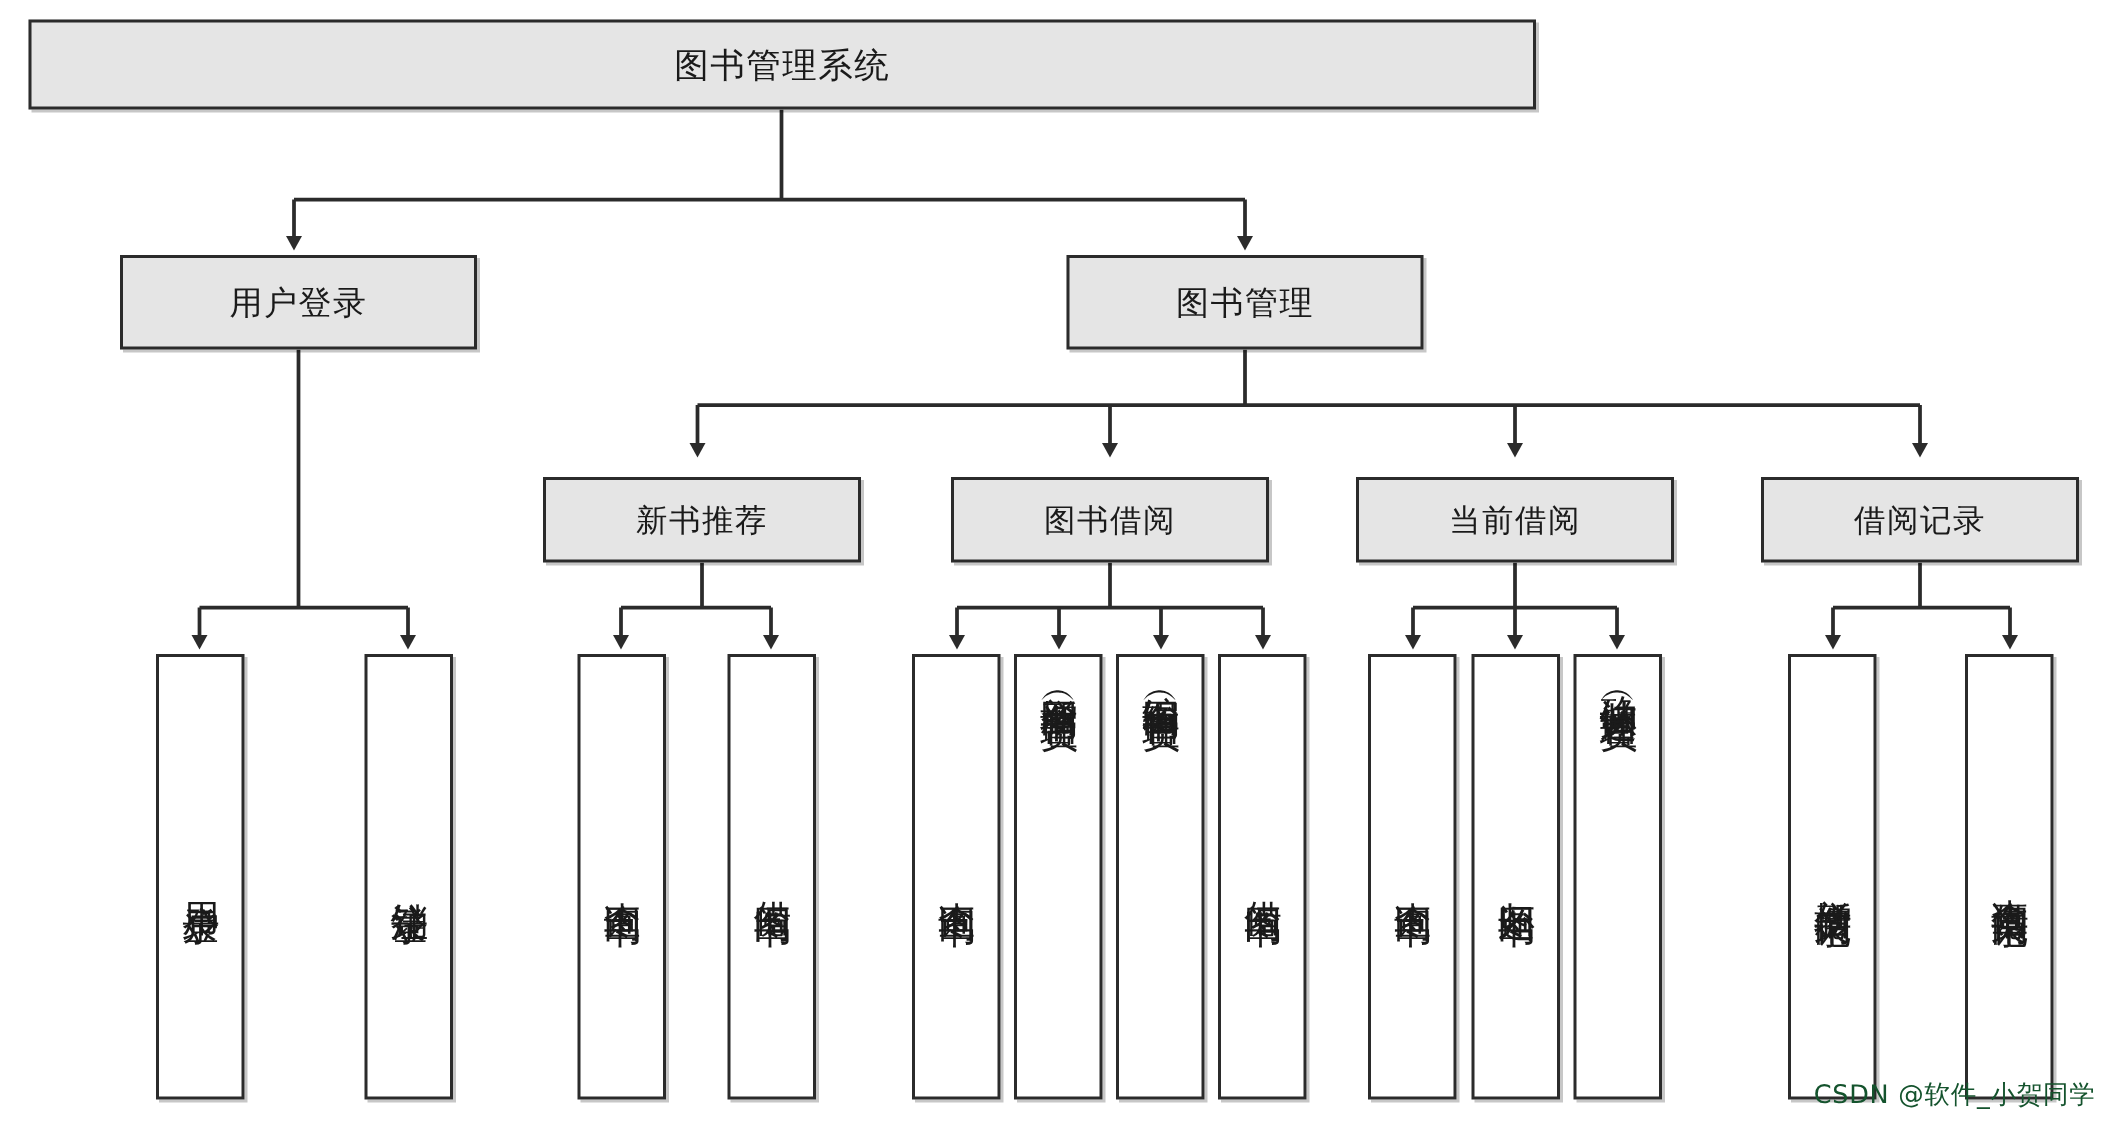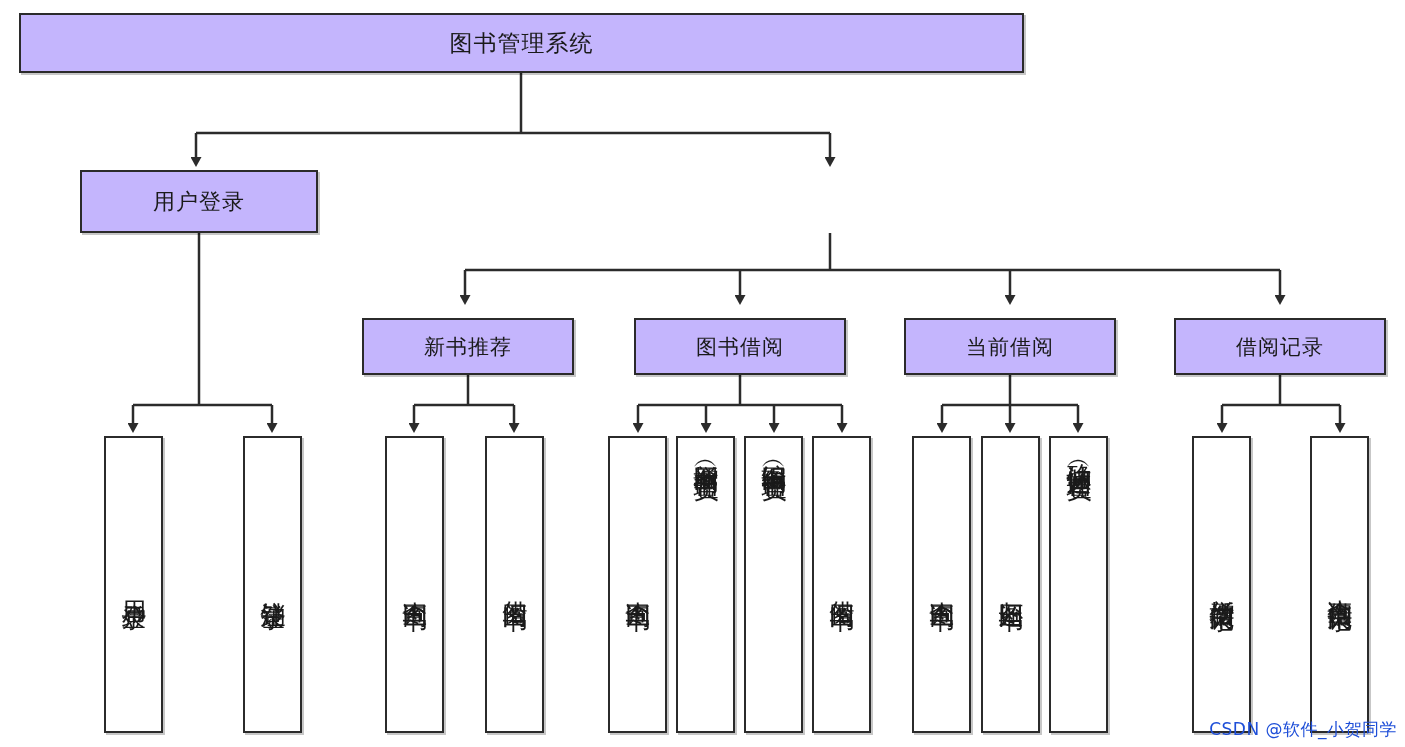--- a/index.html
+++ b/index.html
@@ -21,21 +21,21 @@
     position: absolute;
     left: 0;
     top: 0;
     width: 1405px;
     height: 747px;
     pointer-events: none;
   }
   .node {
     position: absolute;
     box-sizing: border-box;
-    background: #c4b5fd;
+    background: #e5e5e5;
     border: 2.5px solid #2b2b2b;
     box-shadow: 2px 2px 0 rgba(0,0,0,0.22);
     display: flex;
     align-items: center;
     justify-content: center;
     color: #1a1a1a;
   }
   .node.level0 { font-size: 23px; letter-spacing: 1px; }
   .node.level1 { font-size: 22px; letter-spacing: 1px; }
   .node.level2 { font-size: 21px; letter-spacing: 1px; }
@@ -60,21 +60,21 @@
     color: #1a1a1a;
   }
   .leaf.mid { align-items: center; }
   .leaf.top { align-items: flex-start; padding-top: 6px; }
 
   .watermark {
     position: absolute;
     right: 8px;
     bottom: 6px;
     font-size: 17px;
-    color: #1d4ed8;
+    color: #14532d;
     letter-spacing: 0.5px;
     white-space: nowrap;
   }
 </style>
 </head>
 <body>
 
 <div id="canvas">
 
   <svg class="wires" viewBox="0 0 1405 747" xmlns="http://www.w3.org/2000/svg">
@@ -127,20 +127,23 @@
     </g>
   </svg>
 
   <div class="node level0" style="left:19px; top:13px; width:1005px; height:60px;">
     <span>图书管理系统</span>
   </div>
 
   <div class="node level1" style="left:80px; top:170px; width:238px; height:63px;">
     <span>用户登录</span>
   </div>
+  <div class="node level1" style="left:711px; top:170px; width:238px; height:63px;">
+    <span>图书管理</span>
+  </div>
 
   <div class="node level2" style="left:634px; top:318px; width:212px; height:57px;">
     <span>图书借阅</span>
   </div>
   <div class="node level2" style="left:362px; top:318px; width:212px; height:57px;">
     <span>新书推荐</span>
   </div>
   <div class="node level2" style="left:1174px; top:318px; width:212px; height:57px;">
     <span>借阅记录</span>
   </div>

